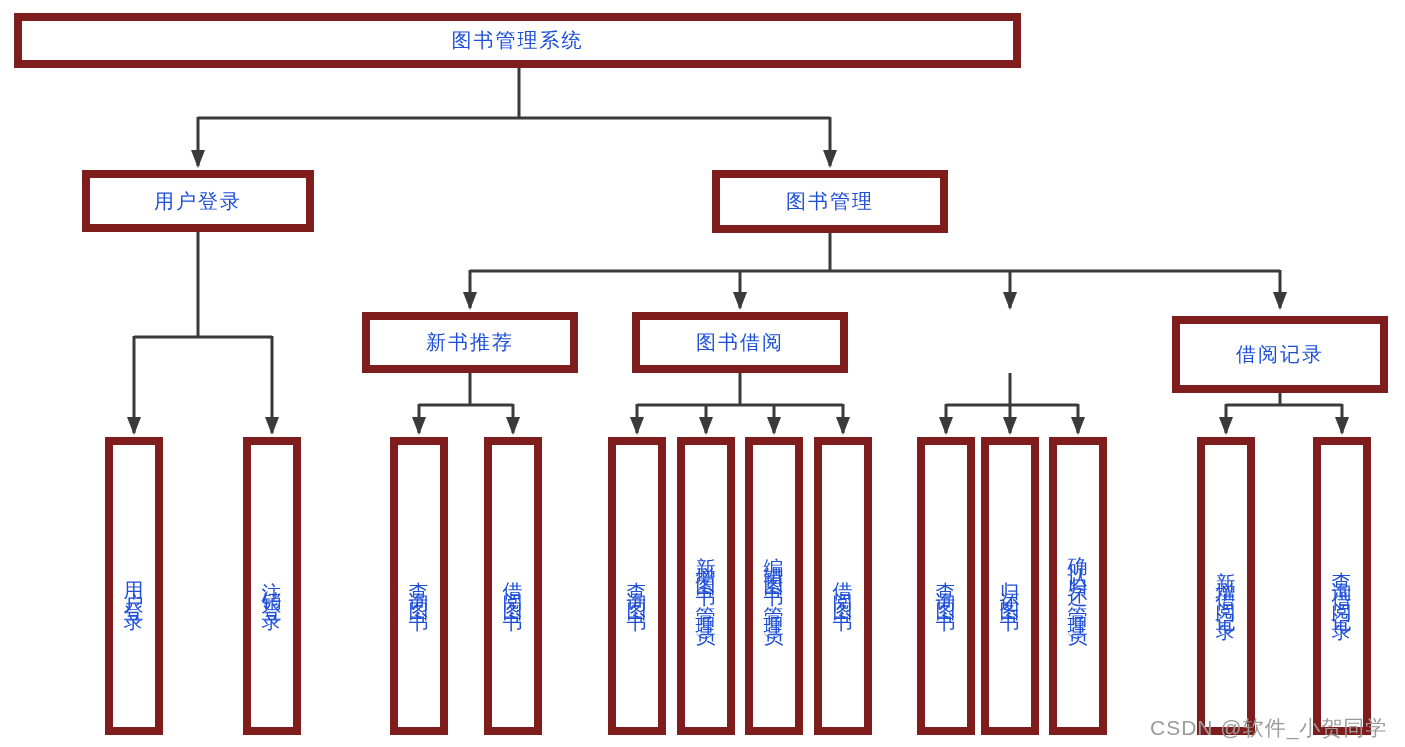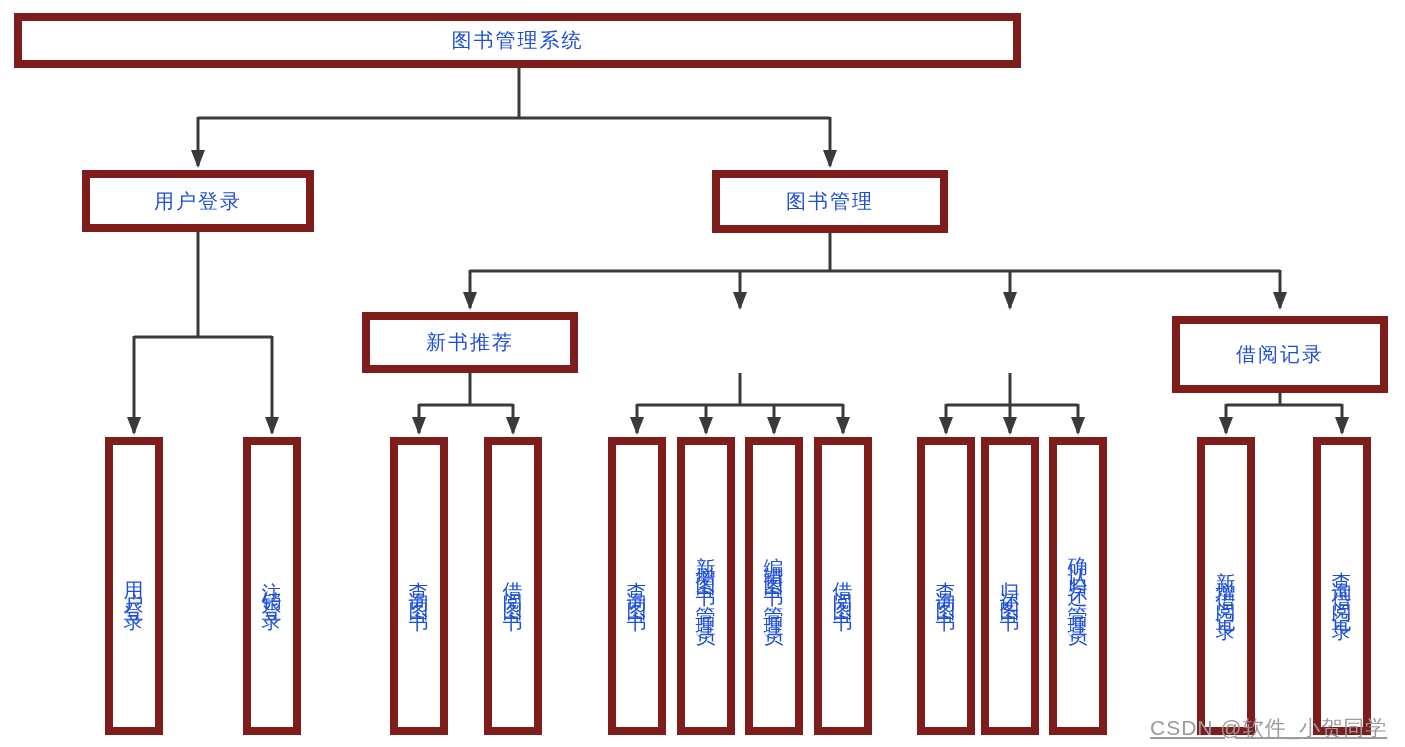--- a/index.html
+++ b/index.html
@@ -13,21 +13,21 @@
     display:flex;align-items:center;justify-content:center;
     color:#1d4ed8;z-index:2;
   }
   .h-box{font-size:20px;letter-spacing:2px;white-space:nowrap;}
   .v-box{
     writing-mode:vertical-rl;text-orientation:mixed;
     font-size:20px;letter-spacing:10px;line-height:1;
   }
   .watermark{
     position:absolute;left:1150px;top:714px;z-index:5;
-    font-size:21px;color:#9b9b9b;white-space:nowrap;letter-spacing:1px;text-decoration:underline;
+    font-size:21px;color:#9b9b9b;white-space:nowrap;letter-spacing:1px;
   }
 </style>
 </head>
 <body>
 
 <div class="stage">
 
   <svg class="wires" width="1405" height="747" viewBox="0 0 1405 747" stroke="#3a3a3a" stroke-width="3" fill="none">
     <defs>
       <marker id="arw" viewBox="0 0 18 14" markerWidth="18" markerHeight="14" refX="16" refY="7" orient="auto" markerUnits="userSpaceOnUse">
@@ -89,20 +89,21 @@
       <line x1="1342" y1="404" x2="1342" y2="433" marker-end="url(#arw)"></line>
     </g>
   </svg>
 
   <div class="box h-box" style="left:14px;top:13px;width:1007px;height:55px;">图书管理系统</div>
 
   <div class="box h-box" style="left:82px;top:170px;width:232px;height:62px;">用户登录</div>
   <div class="box h-box" style="left:712px;top:170px;width:236px;height:63px;">图书管理</div>
 
   <div class="box h-box" style="left:362px;top:312px;width:216px;height:61px;">新书推荐</div>
+  <div class="box h-box" style="left:632px;top:312px;width:216px;height:61px;">图书借阅</div>
   <div class="box h-box" style="left:1172px;top:316px;width:216px;height:77px;">借阅记录</div>
 
   <div class="box v-box" style="left:105px;top:437px;width:58px;height:298px;">用户登录</div>
   <div class="box v-box" style="left:243px;top:437px;width:58px;height:298px;">注销登录</div>
 
   <div class="box v-box" style="left:390px;top:437px;width:58px;height:298px;">查询图书</div>
   <div class="box v-box" style="left:484px;top:437px;width:58px;height:298px;">借阅图书</div>
 
   <div class="box v-box" style="left:608px;top:437px;width:58px;height:298px;">查询图书</div>
   <div class="box v-box" style="left:677px;top:437px;width:58px;height:298px;">新增图书（管理员）</div>

